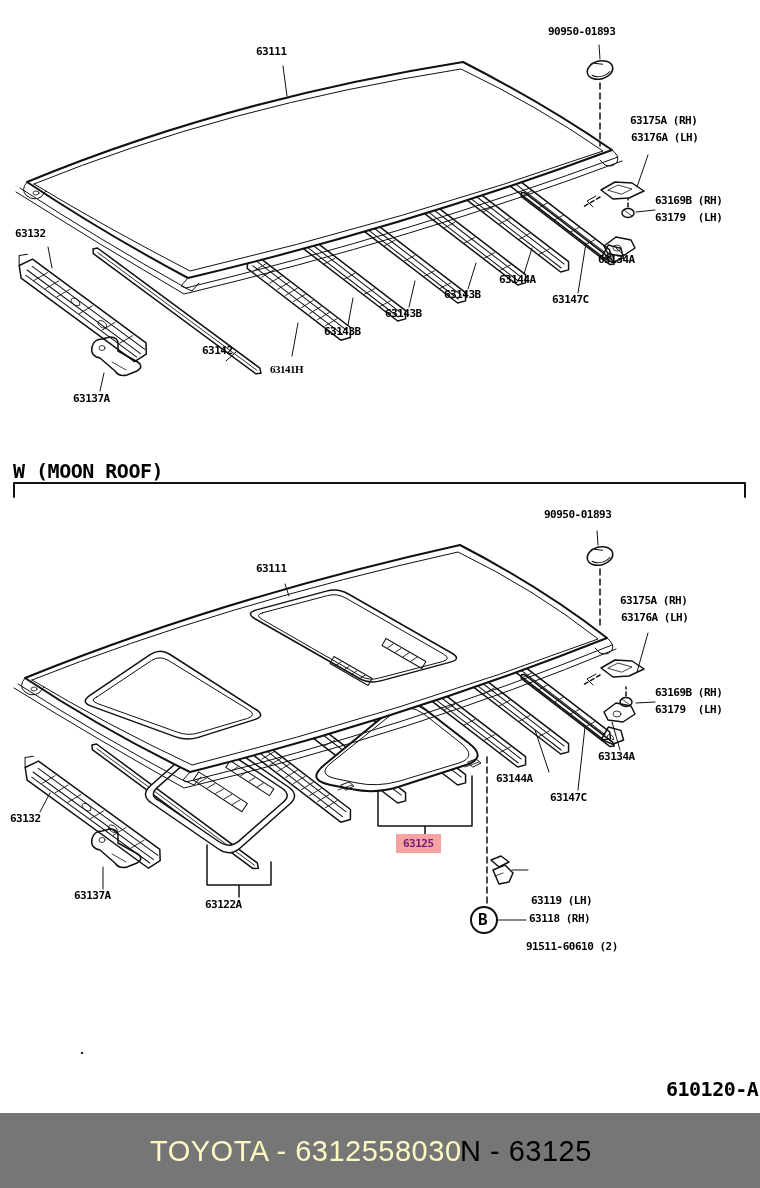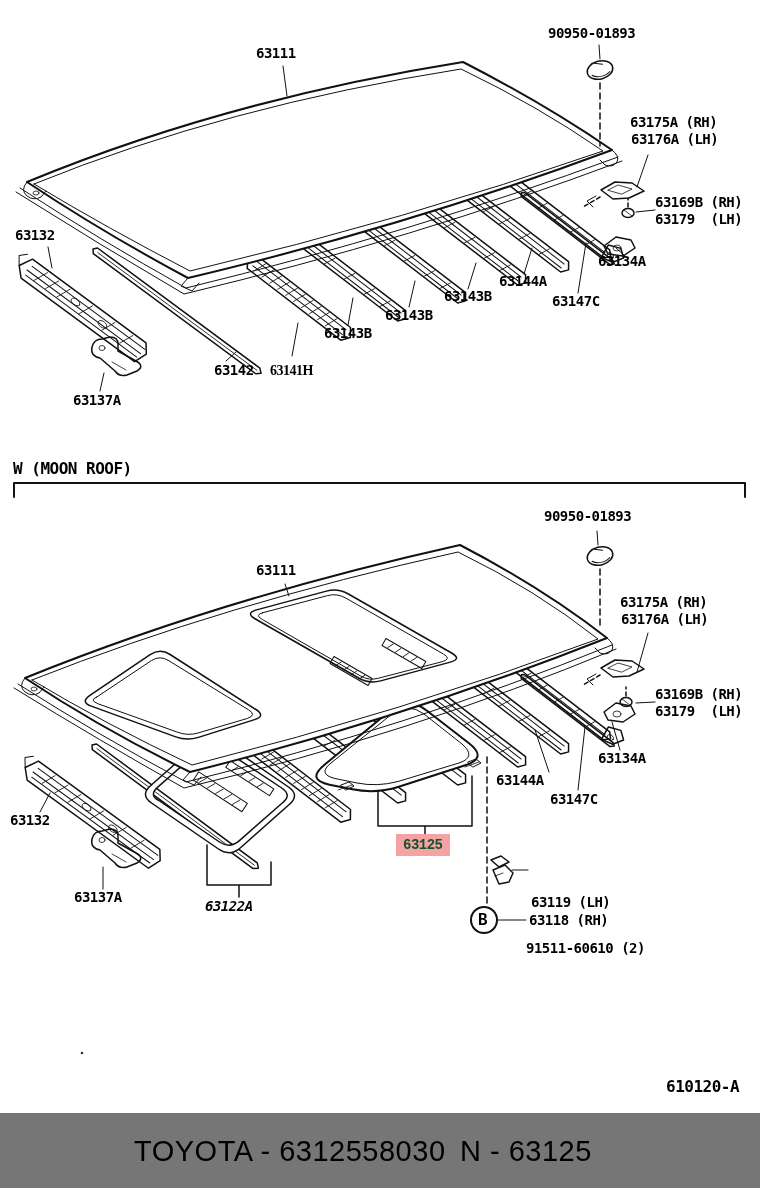--- a/index.html
+++ b/index.html
@@ -6,24 +6,24 @@
   #page{position:relative;width:760px;height:1188px;background:#ffffff;overflow:hidden;
         font-family:"DejaVu Sans Mono",monospace;}
   svg .s{stroke:#111;fill:none;stroke-width:1.5;stroke-linejoin:round;stroke-linecap:round;}
   svg .thin{stroke-width:1;}
   svg .vthin{stroke-width:.8;}
   svg .thick{stroke-width:2;}
   svg .wfill{fill:#ffffff;}
   svg .dash{stroke-dasharray:6 4;}
   svg .dash2{stroke-dasharray:4 3;}
   .plabel{position:absolute;font-family:"DejaVu Sans Mono",monospace;font-weight:bold;
-          font-size:14px;line-height:1.0;letter-spacing:-0.5px;color:#000;white-space:pre;}
+          font-size:11px;line-height:1.0;letter-spacing:-0.5px;color:#000;white-space:pre;}
   .hl{background:#f4a2a2;color:#c3231c;padding:4px 7px;}
   .bref{font-size:16px;}
-  .small{font-size:16px;}
+  .small{font-size:20px;}
   #footer{position:absolute;left:0;top:1113px;width:760px;height:75px;}
   #footer .bartext{position:absolute;top:22px;color:#fff;font-family:"Liberation Sans",sans-serif;
           font-weight:400;font-size:29px;letter-spacing:.5px;white-space:pre;}
 </style>
 </head>
 <body>
 
 <div id="page">
 
 <svg id="diagram" width="760" height="1188" viewBox="0 0 760 1188" style="position:absolute;left:0;top:0;">
@@ -323,41 +323,41 @@
       <div class="plabel" style="left: 655px; top: 195px;">63169B (RH)</div>
       <div class="plabel" style="left: 655px; top: 212px;">63179  (LH)</div>
       <div class="plabel" style="left: 598px; top: 254px;">63134A</div>
       <div class="plabel" style="left: 15px; top: 228px;">63132</div>
       <div class="plabel" style="left: 552px; top: 294px;">63147C</div>
       <div class="plabel" style="left: 499px; top: 274px;">63144A</div>
       <div class="plabel" style="left: 444px; top: 289px;">63143B</div>
       <div class="plabel" style="left: 385px; top: 308px;">63143B</div>
       <div class="plabel" style="left: 324px; top: 326px;">63143B</div>
       <div class="plabel" style="left: 270px; top: 364px; font-family: Liberation Serif, serif;">63141H</div>
-      <div class="plabel" style="left: 202px; top: 363px; margin-left: 12px;">63142</div>
+      <div class="plabel" style="left: 202px; top: 345px;">63142</div>
       <div class="plabel" style="left: 73px; top: 393px;">63137A</div>
       <div class="plabel small" style="left: 13px; top: 461px;">W (MOON ROOF)</div>
       <div class="plabel" style="left: 256px; top: 563px;">63111</div>
       <div class="plabel" style="left: 544px; top: 509px;">90950-01893</div>
       <div class="plabel" style="left: 620px; top: 595px;">63175A (RH)</div>
       <div class="plabel" style="left: 621px; top: 612px;">63176A (LH)</div>
       <div class="plabel" style="left: 655px; top: 687px;">63169B (RH)</div>
       <div class="plabel" style="left: 655px; top: 704px;">63179  (LH)</div>
       <div class="plabel" style="left: 598px; top: 751px;">63134A</div>
       <div class="plabel" style="left: 496px; top: 773px;">63144A</div>
       <div class="plabel" style="left: 550px; top: 792px;">63147C</div>
       <div class="plabel" style="left: 10px; top: 813px;">63132</div>
       <div class="plabel" style="left: 74px; top: 890px;">63137A</div>
-      <div class="plabel" style="left: 205px; top: 899px; font-style: italic;">63122A</div>
+      <div class="plabel" style="left: 205px; top: 899px;">63122A</div>
       <div class="plabel" style="left: 529px; top: 913px;">63118 (RH)</div>
       <div class="plabel" style="left: 531px; top: 879px; margin-top: 16px;">63119 (LH)</div>
       <div class="plabel" style="left: 526px; top: 910px; margin-top: 31px;">91511-60610 (2)</div>
       <div class="plabel bref" style="left: 478px; top: 912px;">B</div>
-      <div class="plabel hl" style="left: 396px; top: 834px; background: rgb(244, 162, 162); color: #14532d; font-family: Liberation Mono, monospace;">63125</div>
+      <div class="plabel hl" style="left: 396px; top: 834px; background: rgb(244, 162, 162); color: #701a75;">63125</div>
       <div class="plabel small" style="left: 666px; top: 1079px;">610120-A</div>
     </div>
 
 <div id="footer" style="background: rgb(118, 118, 118);">
-  <span class="bartext" style="left: 134px; color: #000000;">TOYOTA - 6312558030</span>
+  <span class="bartext" style="left: 150px; color: #fef9c3;">TOYOTA - 6312558030</span>
   <span class="bartext" style="left: 460px; color: #000000;">N - 63125</span>
 </div>
 
 </div>
 
 </body></html>

